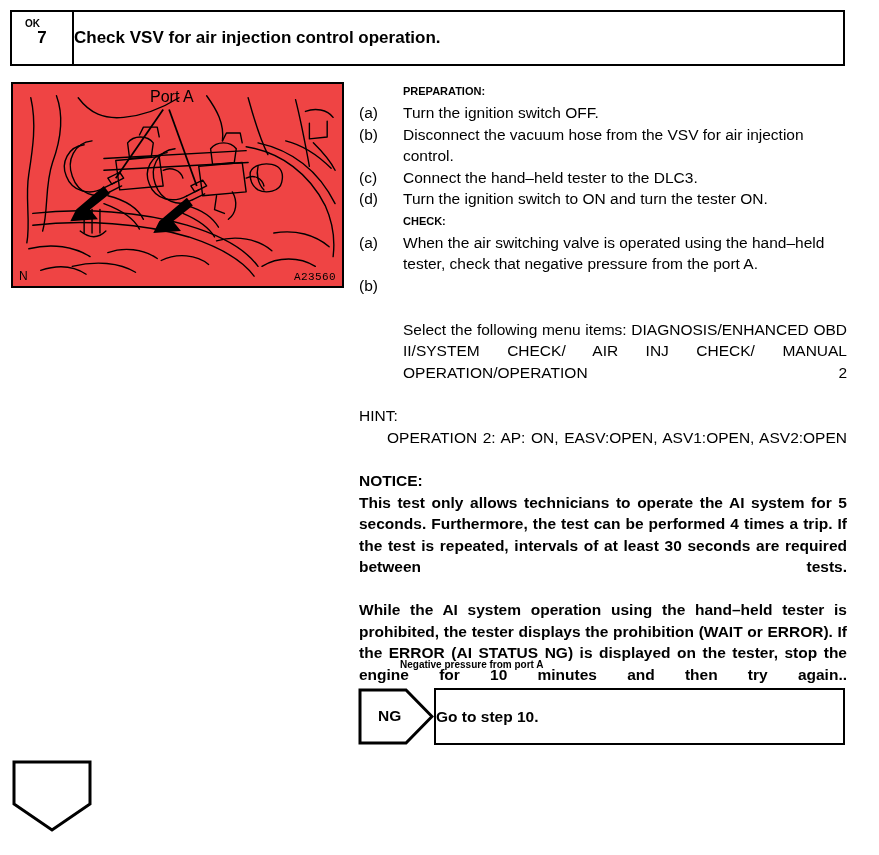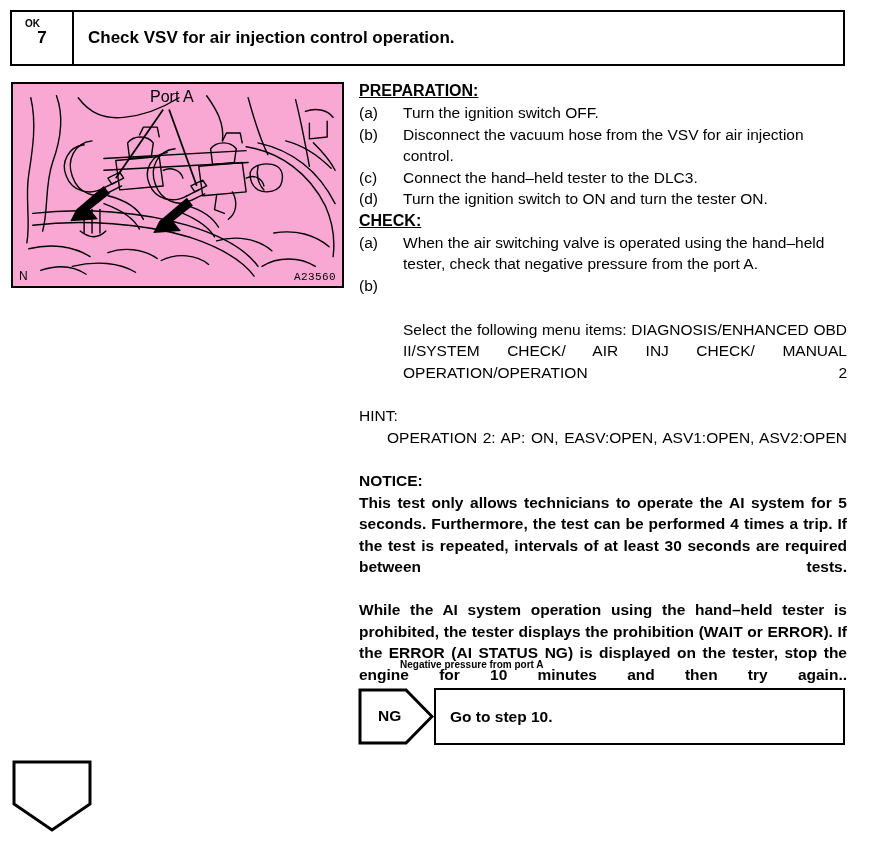--- a/index.html
+++ b/index.html
@@ -34,36 +34,35 @@
     display: flex;
     align-items: center;
     justify-content: center;
     font-size: 17px;
     font-weight: bold;
   }
   .step-title-cell {
     flex: 1;
     display: flex;
     align-items: center;
-    padding-left: 14px;
     box-sizing: border-box;
     font-size: 17px;
     font-weight: bold;
   }
 
   
   .figure-panel {
     position: absolute;
     left: 11px;
     top: 82px;
     width: 333px;
     height: 206px;
     border: 2px solid #000;
     box-sizing: border-box;
-    background: #f9a8d4;
+    background: #ef4444;
     overflow: hidden;
   }
   .figure-svg {
     position: absolute;
     left: 0;
     top: 0;
     width: 100%;
     height: 100%;
   }
   .fig-corner-left {
@@ -92,23 +91,23 @@
   .text-col {
     position: absolute;
     left: 359px;
     top: 80px;
     width: 488px;
     font-size: 15.5px;
     line-height: 21.5px;
   }
   .sec-head {
     font-weight: bold;
-    text-decoration: underline;
-    font-size: 16px;
+    font-size: 11px;
     line-height: 22px;
+    margin-left: 44px;
   }
   .sec-head-plain {
     font-size: 15.5px;
     line-height: 22px;
   }
   .sec-head-bold {
     font-weight: bold;
     font-size: 15.5px;
     line-height: 22px;
   }
@@ -195,21 +194,20 @@
   .goto-box {
     position: absolute;
     left: 76px;
     top: 0;
     right: 0;
     height: 57px;
     border: 2px solid #000;
     box-sizing: border-box;
     display: flex;
     align-items: center;
-    padding-left: 14px;
     font-size: 15.5px;
     font-weight: bold;
   }
 
   
   .ok-pentagon {
     position: absolute;
     left: 12px;
     top: 760px;
     width: 80px;

